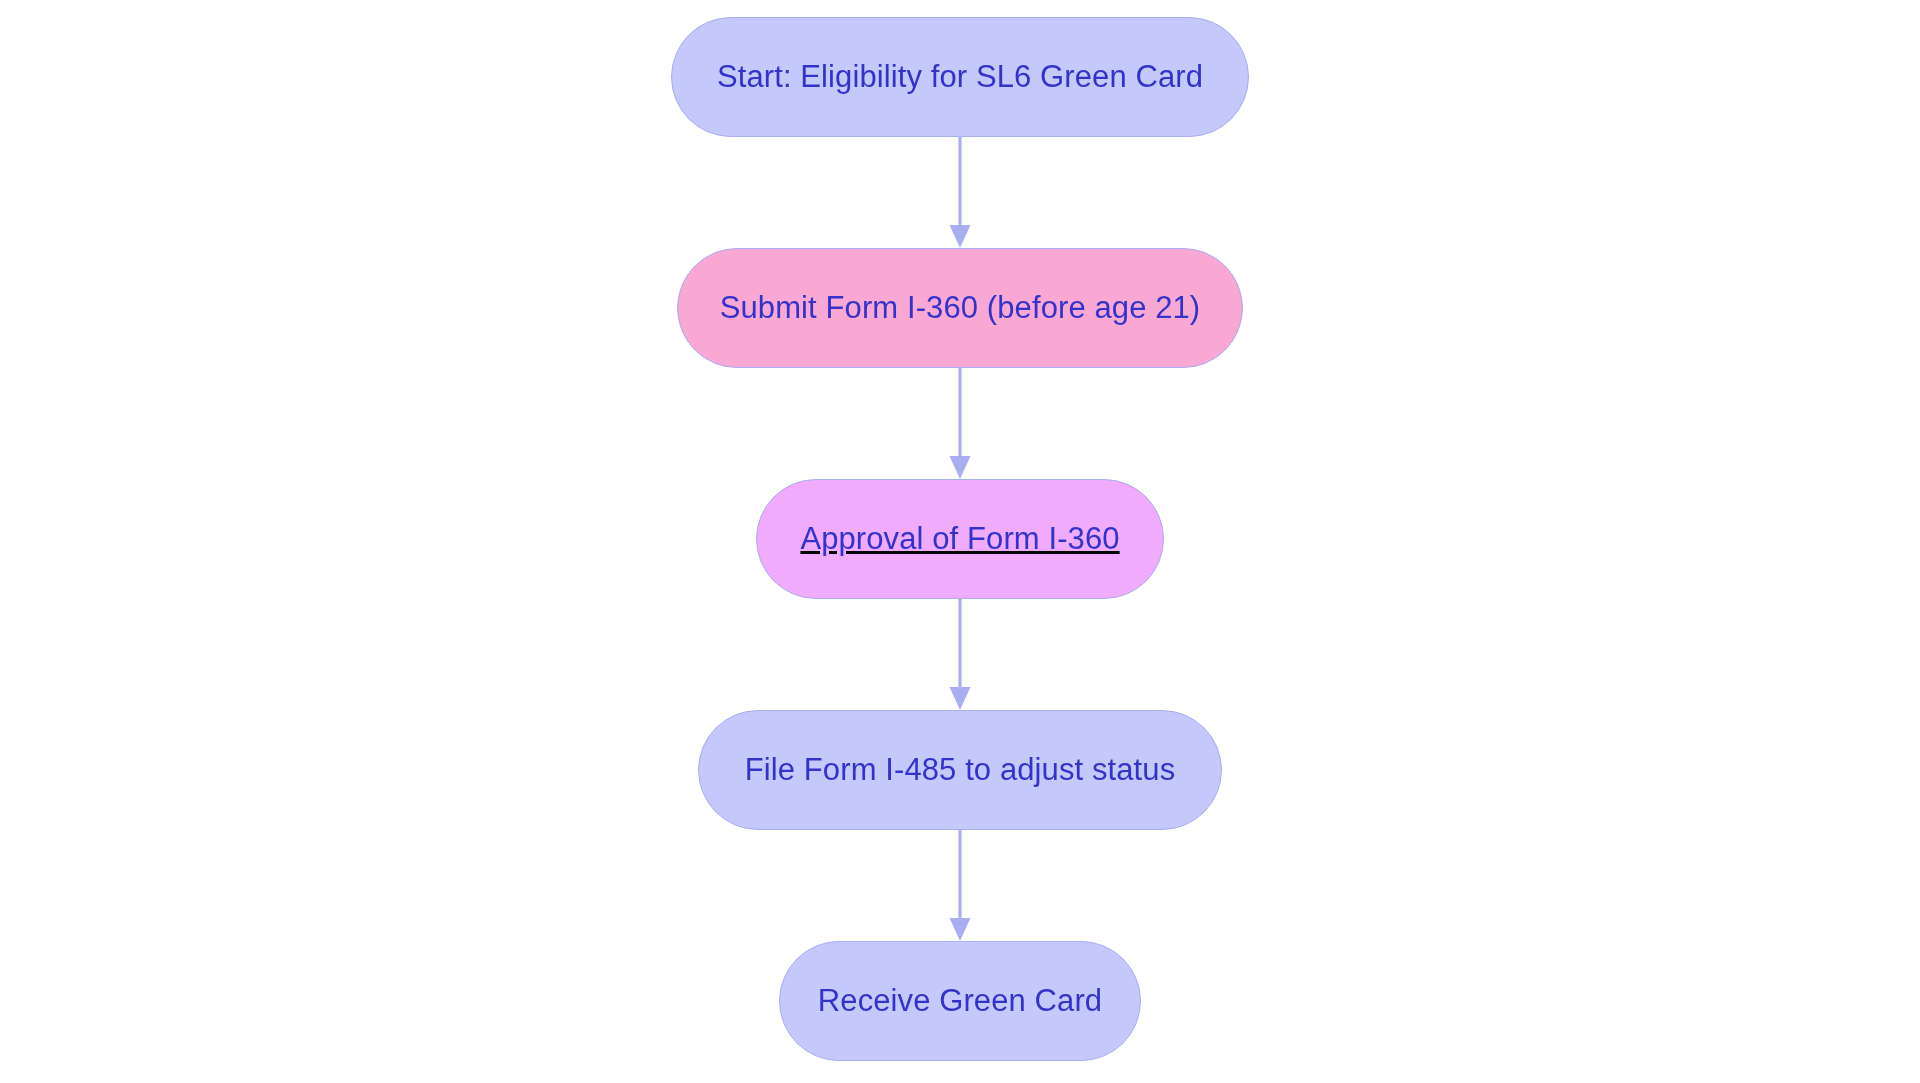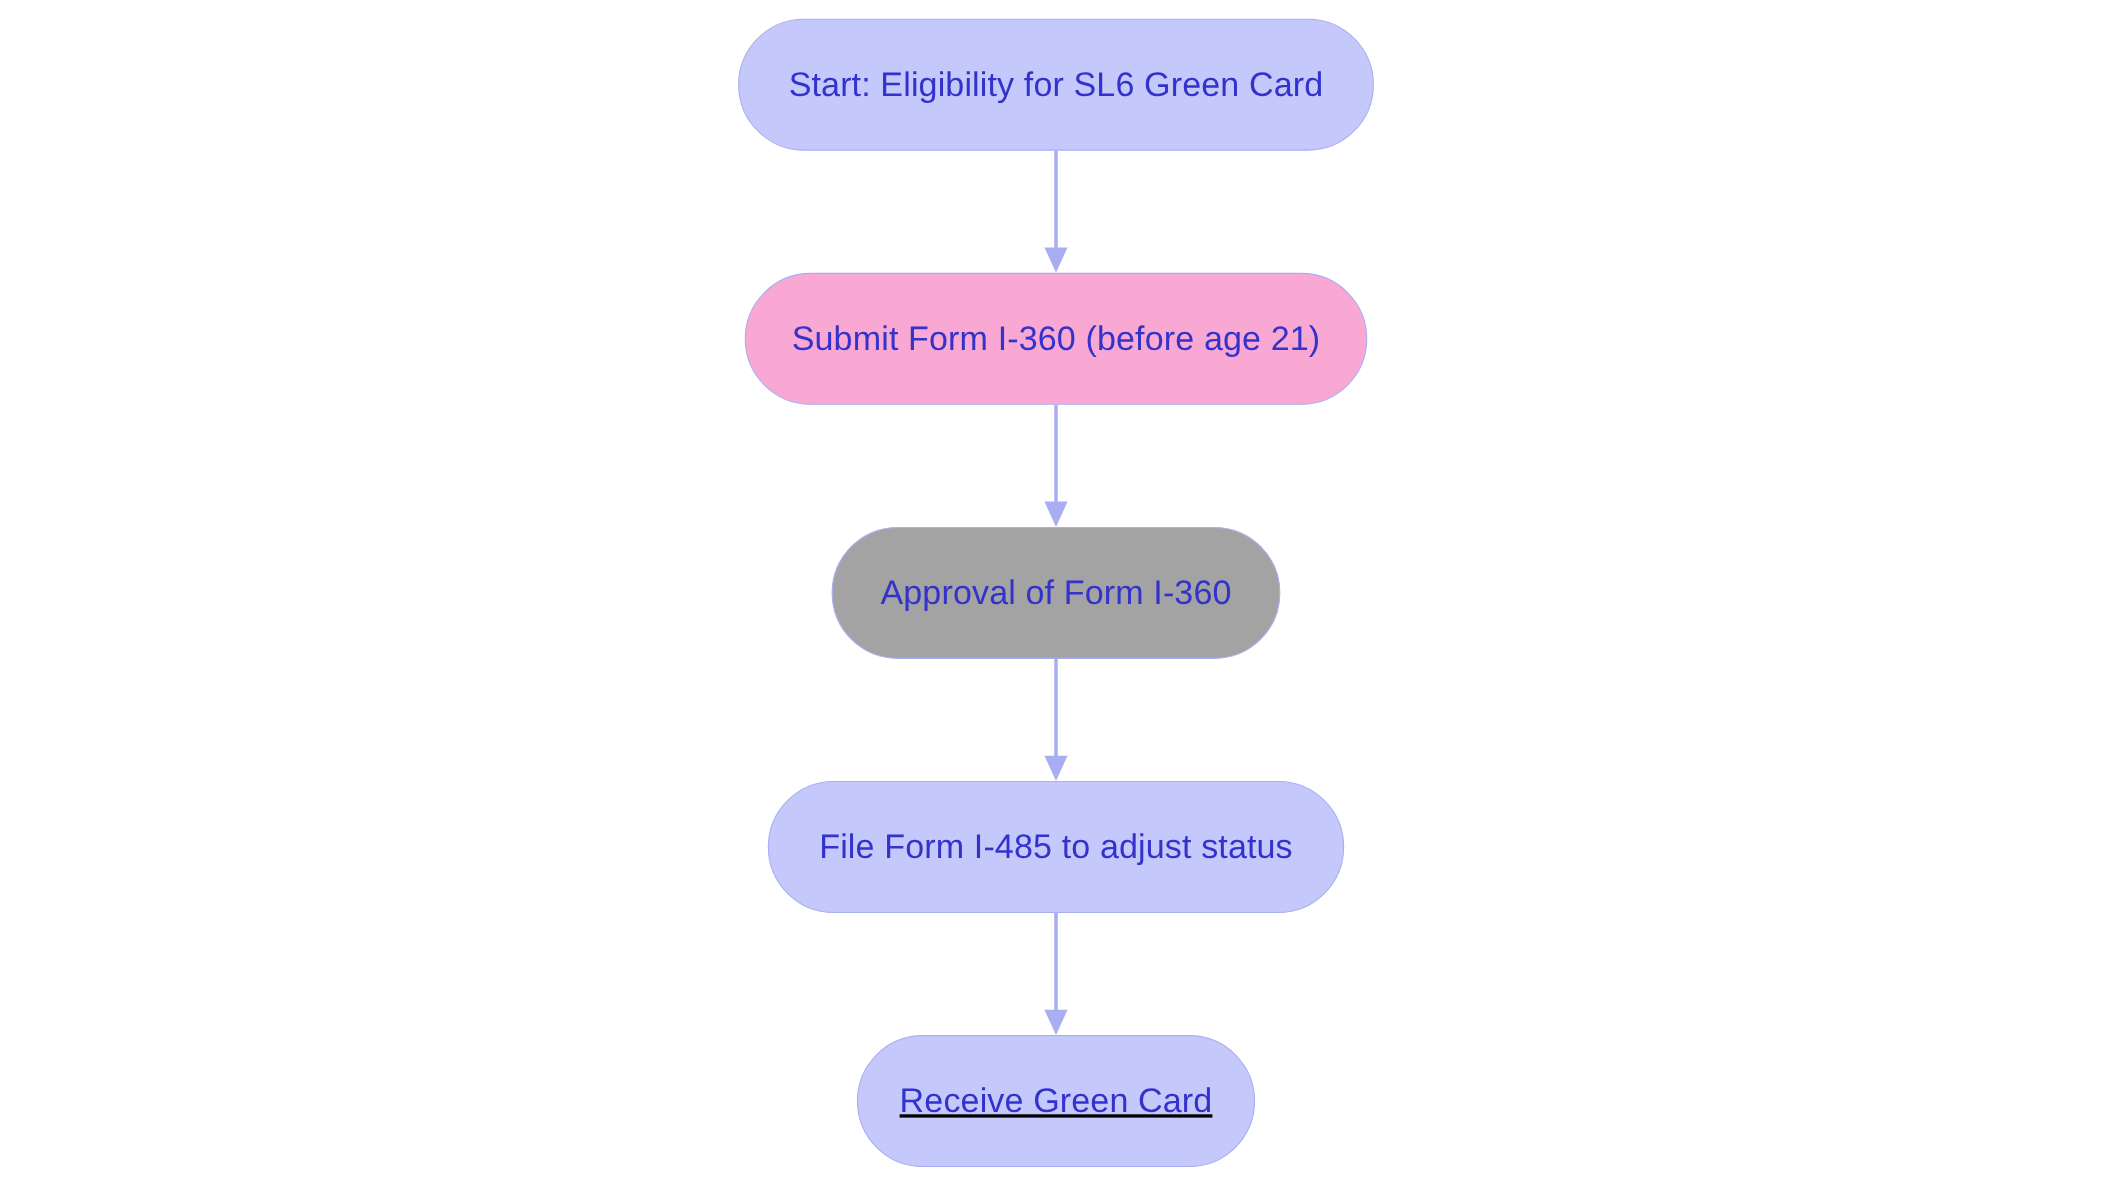--- a/index.html
+++ b/index.html
@@ -56,21 +56,21 @@
     white-space: nowrap;
     text-align: center;
     padding: 0 46px;
   }
 
   
   .node.w1 { width: 578px; }
   .node.w2 { width: 566px; }
   .node.w3 { width: 408px; }
   .node.w4 { width: 524px; }
-  .node.w5 { width: 362px; text-decoration: underline; }
+  .node.w5 { width: 362px; }
 
   
   .connector {
     flex: 0 0 auto;
     width: 30px;
     height: 111px;
     display: block;
     overflow: visible;
   }
   .connector-line {
@@ -104,21 +104,21 @@
 
     <div class="node w2" style="background: #f9a8d4; border-color: rgb(169, 174, 242);">
       <span class="node-label" style="color: rgb(51, 51, 204);">Submit Form I-360 (before age 21)</span>
     </div>
 
     <svg class="connector" viewBox="0 0 30 111" preserveAspectRatio="none">
       <line class="connector-line" x1="15" y1="0" x2="15" y2="92" style="stroke: rgb(169, 174, 242);"></line>
       <polygon class="connector-head" points="15,111 4.5,88 25.5,88" style="fill: rgb(169, 174, 242);"></polygon>
     </svg>
 
-    <div class="node w3" style="background: #a3a3a3; border-color: rgb(169, 174, 242);">
+    <div class="node w3" style="background: #f0abfc; border-color: rgb(169, 174, 242); text-decoration: underline;">
       <span class="node-label" style="color: rgb(51, 51, 204);">Approval of Form I-360</span>
     </div>
 
     <svg class="connector" viewBox="0 0 30 111" preserveAspectRatio="none">
       <line class="connector-line" x1="15" y1="0" x2="15" y2="92" style="stroke: rgb(169, 174, 242);"></line>
       <polygon class="connector-head" points="15,111 4.5,88 25.5,88" style="fill: rgb(169, 174, 242);"></polygon>
     </svg>
 
     <div class="node w4" style="background: rgb(197, 200, 250); border-color: rgb(169, 174, 242); align-items: center;">
       <span class="node-label" style="color: rgb(51, 51, 204);">File Form I-485 to adjust status</span>

